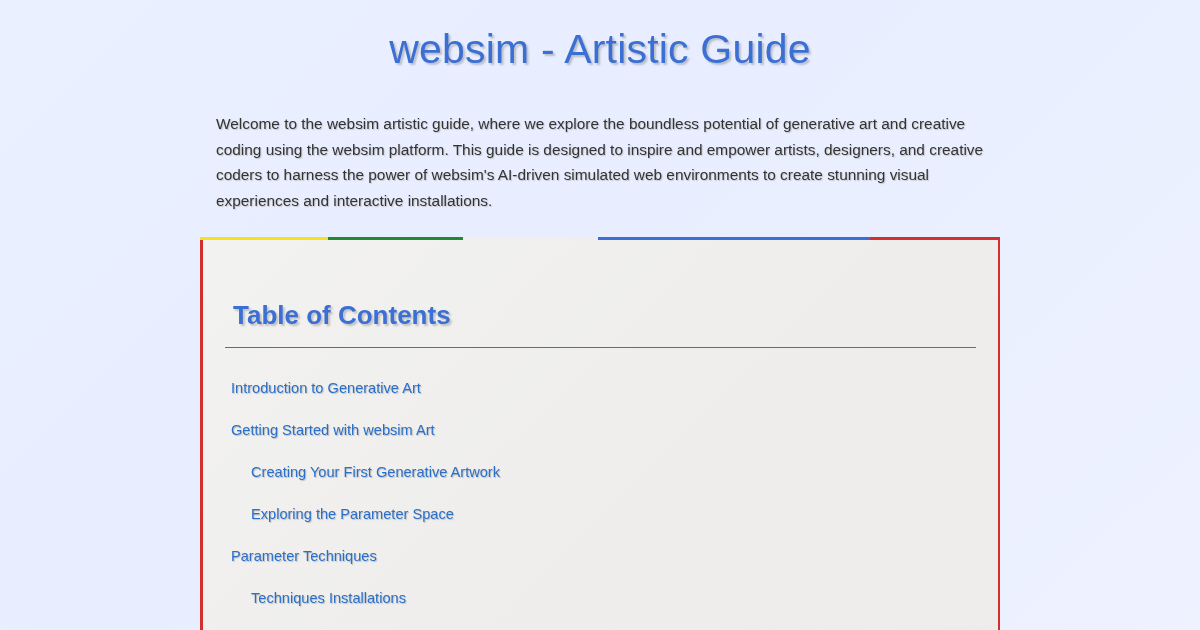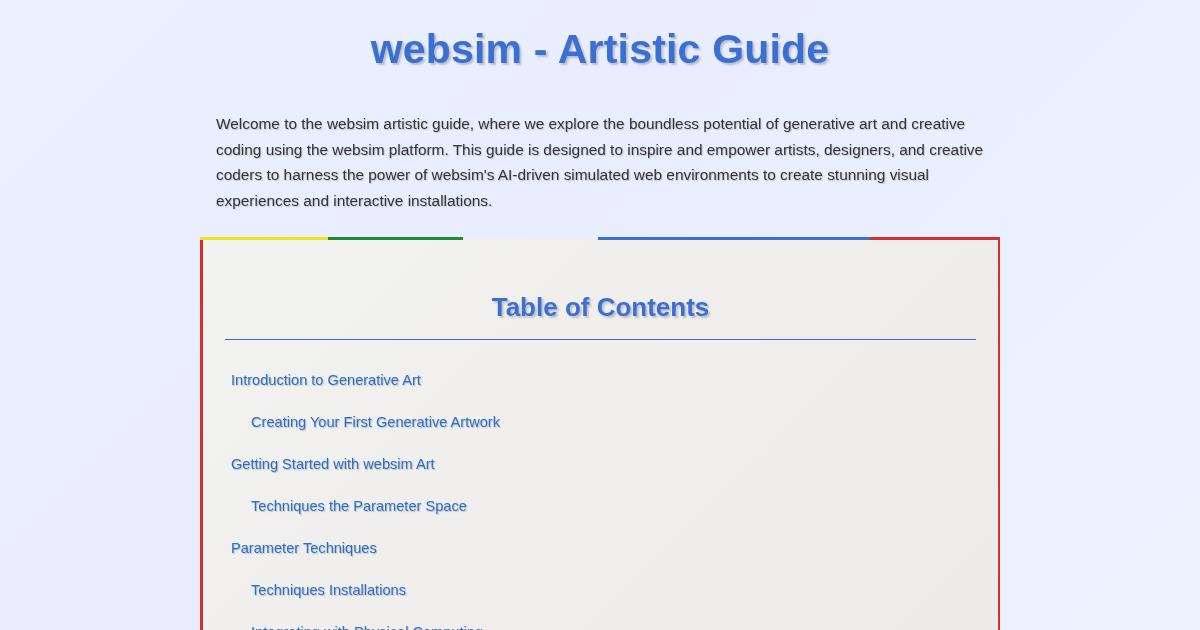--- a/index.html
+++ b/index.html
@@ -17,21 +17,21 @@
   .page {
     width: 1200px;
     box-sizing: border-box;
     padding: 0 200px;
   }
   h1.title {
     margin: 0;
     padding: 26px 0 0 0;
     text-align: center;
     font-size: 41px;
-    font-weight: bold;
+    font-weight: normal;
     color: #3b6fd4;
     text-shadow: 2px 2px 2px rgba(150,150,150,0.55);
     letter-spacing: 0.2px;
   }
   .intro {
     margin: 38px 0 0 16px;
     font-size: 15.4px;
     line-height: 25.6px;
     color: #333333;
     text-shadow: 1px 1px 1px rgba(180,180,180,0.7);
@@ -59,26 +59,25 @@
     display: flex;
   }
   .top-bars span { display: block; height: 3px; }
   .bar-yellow { width: 128px; background: #f2e41c; }
   .bar-green  { width: 135px; background: #1f8a32; }
   .bar-gap    { width: 135px; background: #efefef; }
   .bar-blue   { width: 272px; background: #3b6fd4; }
   .bar-red    { flex: 1; background: #d32f2f; }
 
   h2.toc-title {
-    margin: 0;
+    margin: 8px;
     font-size: 26px;
     font-weight: bold;
     color: #3b6fd4;
     text-shadow: 2px 2px 2px rgba(160,160,160,0.6);
-    text-align: center;
   }
   .toc-rule {
     margin-top: 16px;
     border-bottom: 1.5px solid #3b6fd4;
     width: 100%;
   }
   ul.toc-list {
     list-style: none;
     margin: 22px 0 0 0;
     padding: 0;
@@ -115,27 +114,27 @@
     </div>
 
     <h2 class="toc-title">Table of Contents</h2>
     <div class="toc-rule"></div>
 
     <ul class="toc-list">
       <li>
         <a class="toc-link">Introduction to Generative Art</a>
       </li>
       <li>
+        <a class="toc-link">Getting Started with websim Art</a>
+      </li>
+      <li>
         <a class="toc-link level-2">Creating Your First Generative Artwork</a>
       </li>
       <li>
-        <a class="toc-link">Getting Started with websim Art</a>
-      </li>
-      <li>
-        <a class="toc-link level-2">Techniques the Parameter Space</a>
+        <a class="toc-link level-2">Exploring the Parameter Space</a>
       </li>
       <li>
         <a class="toc-link">Parameter Techniques</a>
       </li>
       <li>
         <a class="toc-link level-2">Techniques Installations</a>
       </li>
       <li>
         <a class="toc-link level-2">Integrating with Physical Computing</a>
       </li>

